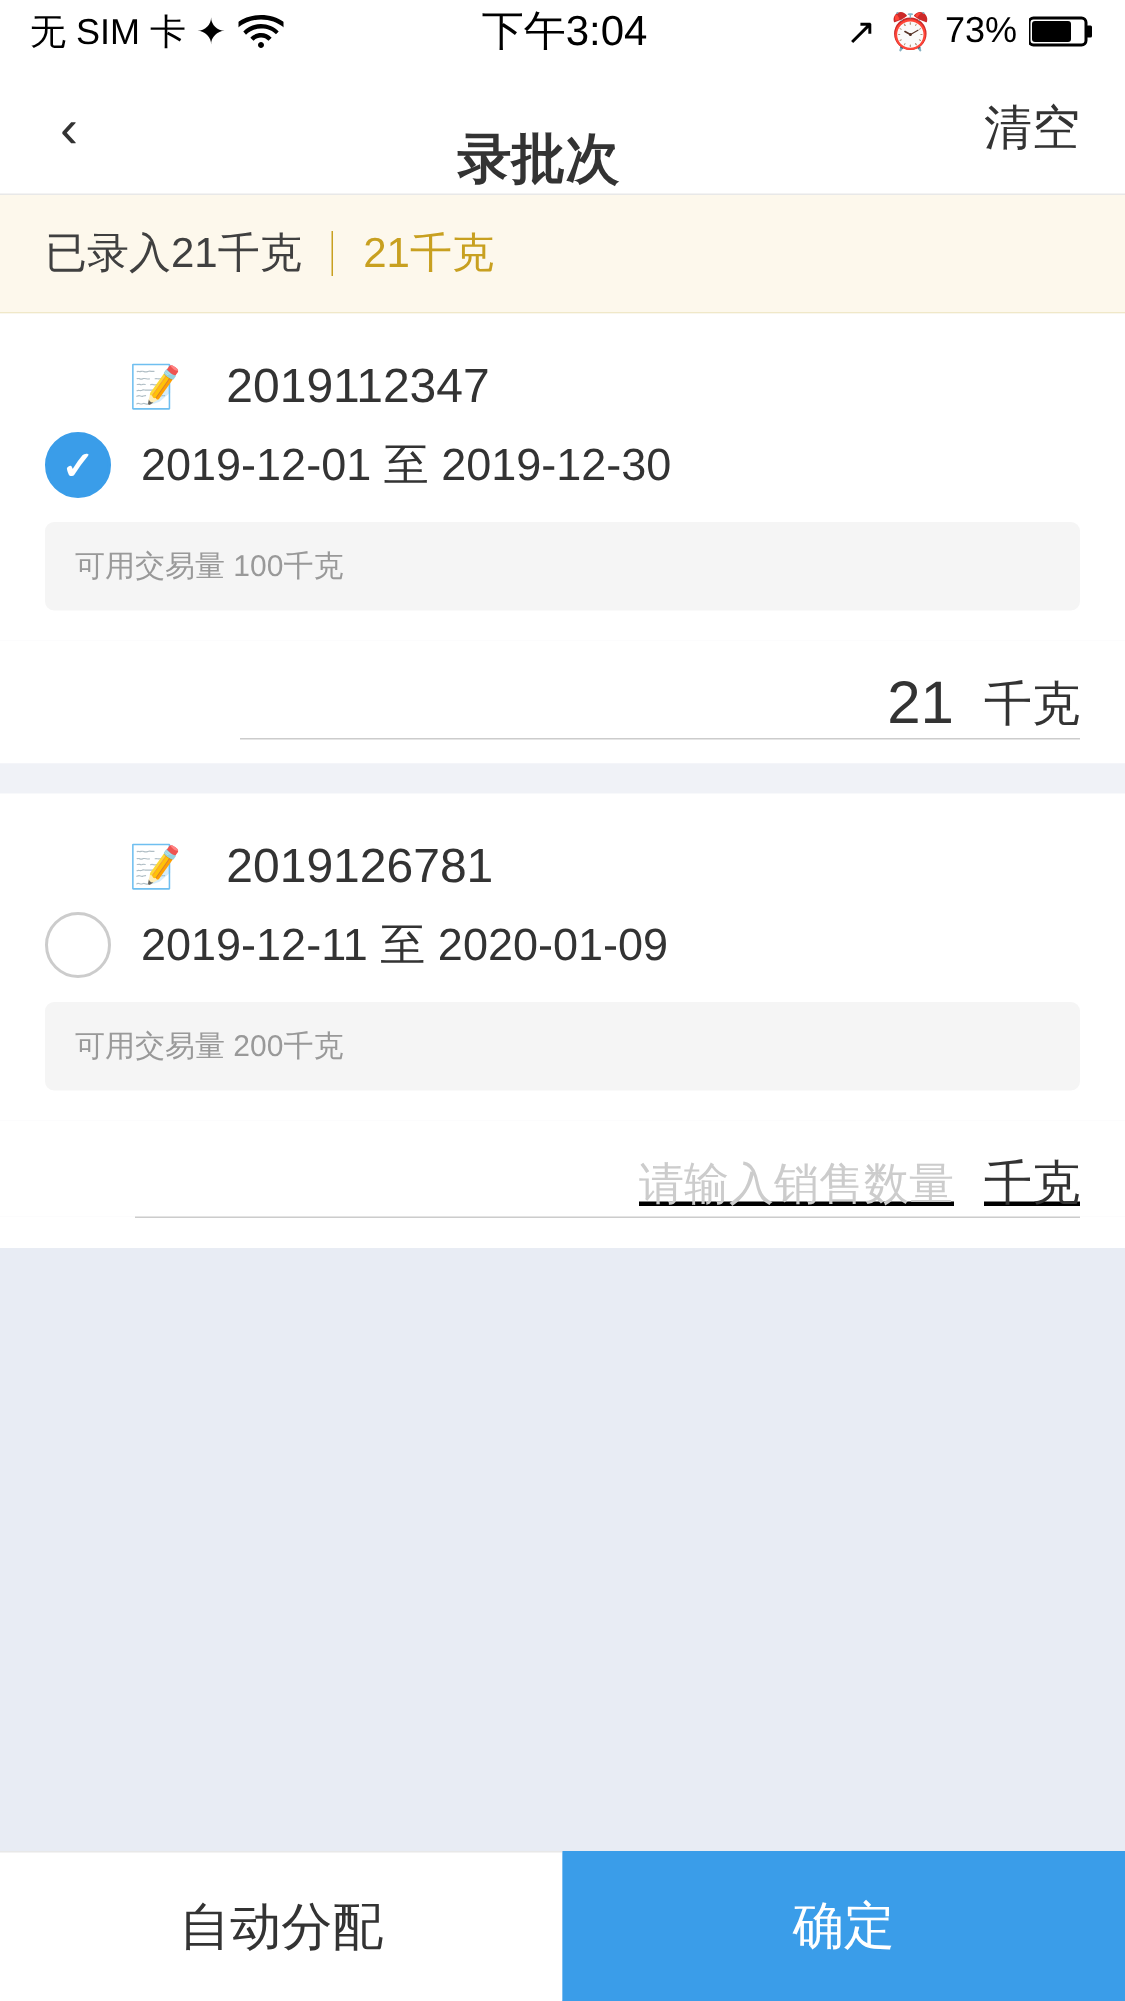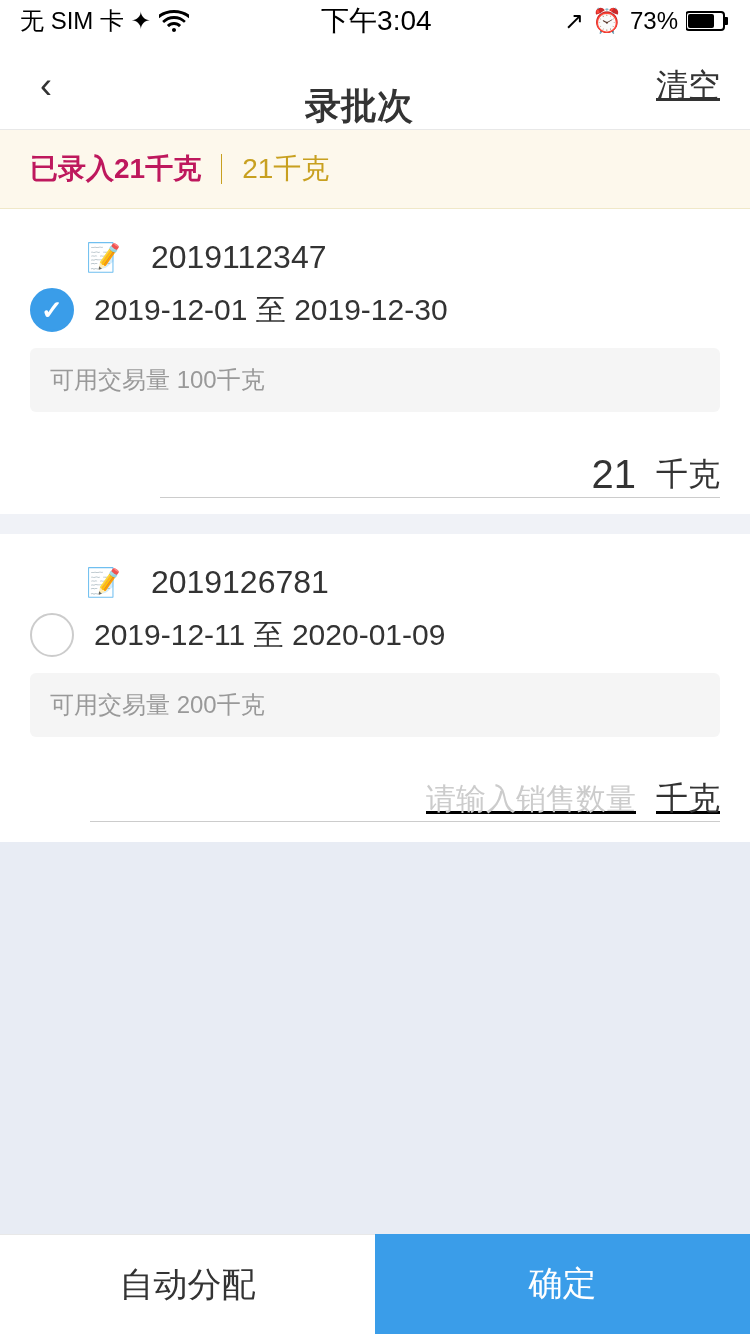--- a/index.html
+++ b/index.html
@@ -64,37 +64,36 @@
     .nav-title {
       font-size: 36px;
       font-weight: 600;
       color: #333;
       margin-top: 42px;
     }
     .nav-clear {
       font-size: 32px;
       color: #333;
       cursor: pointer;
-      text-decoration: underline;
     }
 
     
     .info-banner {
       width: 750px;
       background: #fdf8ec;
       padding: 20px 30px;
       display: flex;
       align-items: center;
       gap: 0;
       border-bottom: 1px solid #f0e8c8;
     }
     .info-banner-text1 {
       font-size: 28px;
-      color: #be185d;
-      font-weight: 700;
+      color: #404040;
+      font-weight: 400;
     }
     .info-banner-divider {
       width: 1px;
       height: 30px;
       background: #c8a020;
       margin: 0 20px;
     }
     .info-banner-text2 {
       font-size: 28px;
       color: #c8a020;
@@ -156,21 +155,21 @@
     .batch-date-text {
       font-size: 30px;
       color: #333;
     }
 
     .batch-available {
       background: #f5f5f5;
       border-radius: 6px;
       padding: 16px 20px;
       margin-left: 0;
-      font-size: 24px;
+      font-size: 20px;
       color: #999;
     }
 
     .batch-quantity-row {
       display: flex;
       align-items: center;
       justify-content: flex-end;
       padding: 20px 30px 0 30px;
       background: #fff;
     }

